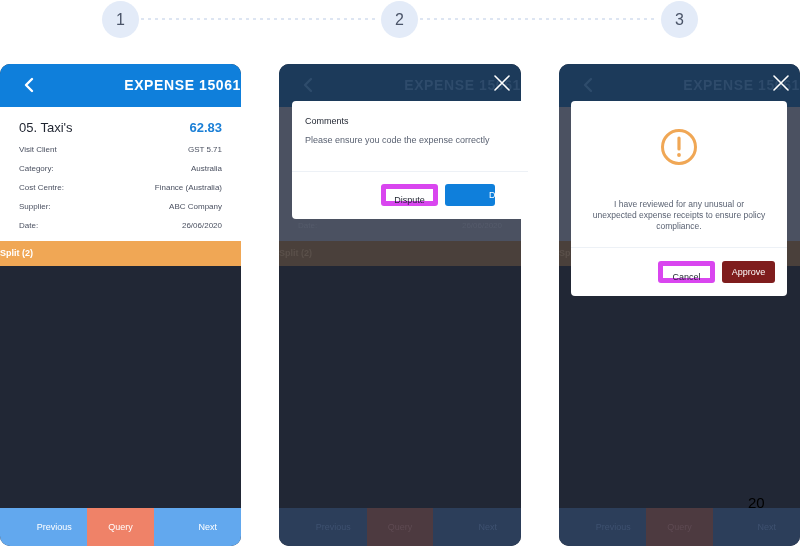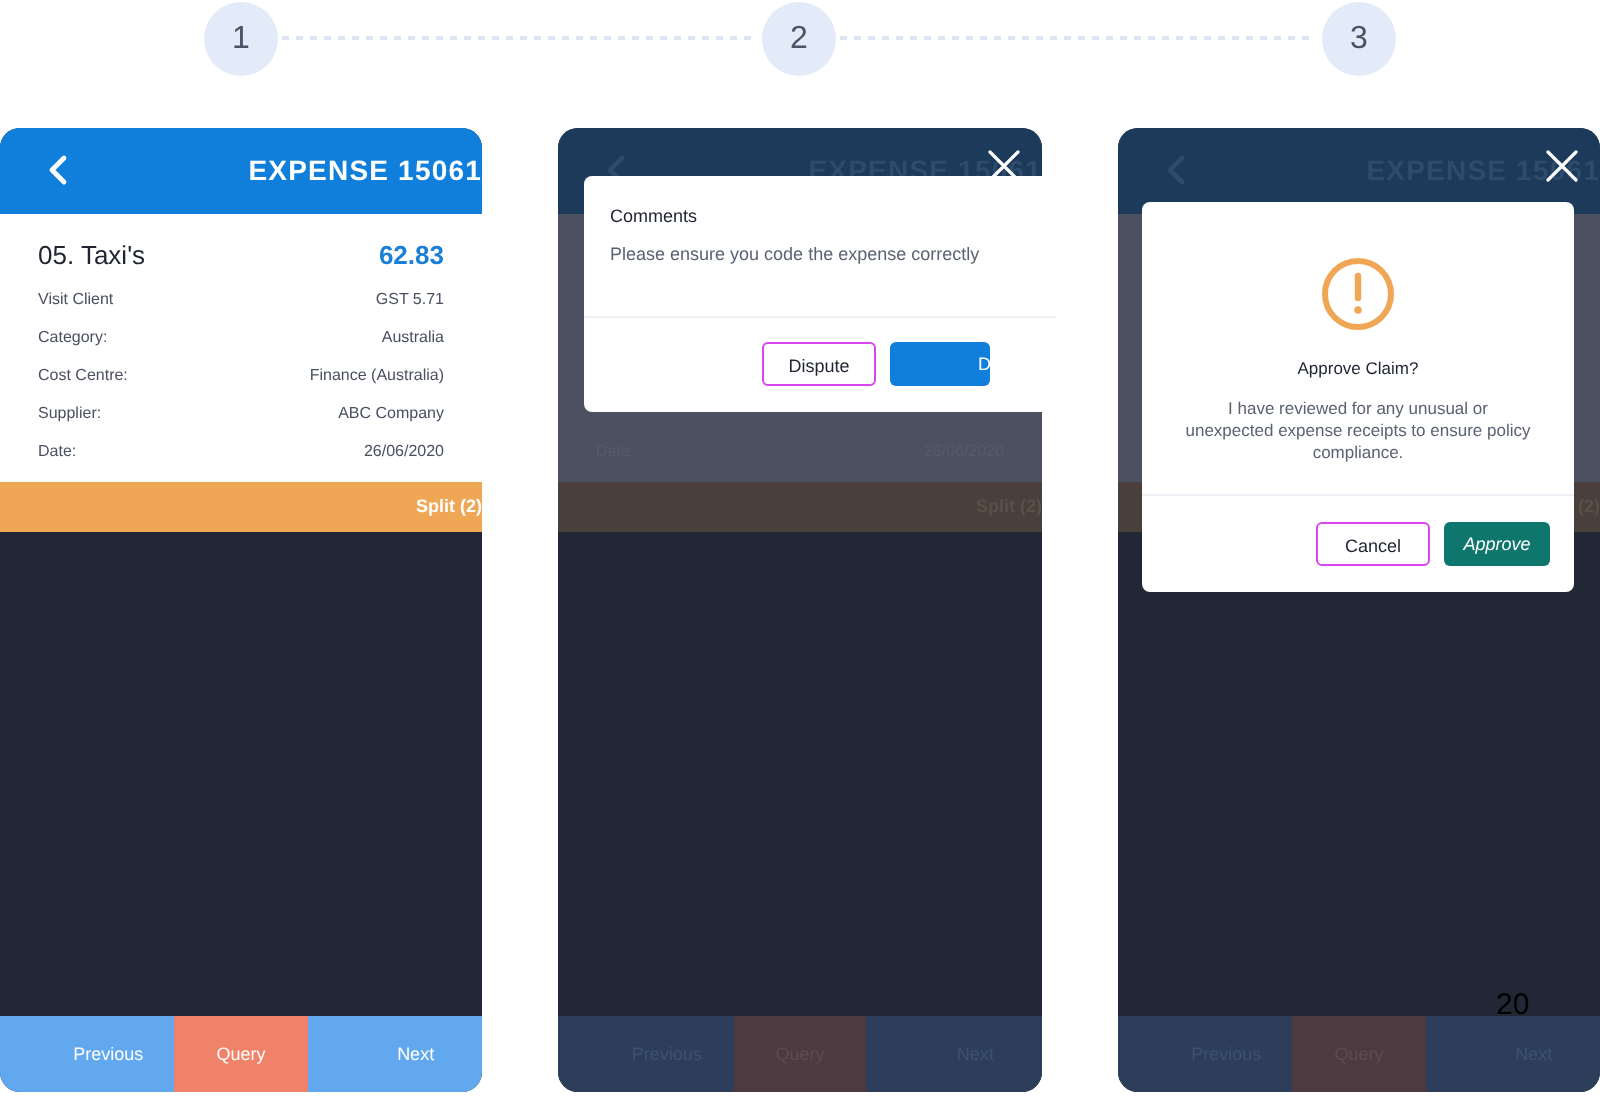--- a/index.html
+++ b/index.html
@@ -19,44 +19,44 @@
   .phone .back { position: absolute; left: 20px; top: 12px; width: 18px; height: 18px; }
   .phone .title { position: absolute; left: 0; right: 0; top: 0; line-height: 43px; text-align: right;
                   color: #ffffff; font-size: 14px; font-weight: bold; letter-spacing: 0.6px; }
   .phone .details { position: absolute; left: 0; right: 0; top: 43px; height: 134px; background: #ffffff; }
   .phone .item-name { position: absolute; left: 19px; top: 13px; font-size: 13px; color: #1f2430; }
   .phone .amount { position: absolute; right: 19px; top: 13px; font-size: 13px; color: #1a7fd6; font-weight: bold; }
   .phone .row { position: absolute; left: 19px; right: 19px; height: 14px; font-size: 8px; color: #4a5060; }
   .phone .row .lbl { position: absolute; left: 0; top: 0; }
   .phone .row .val { position: absolute; right: 0; top: 0; }
   .phone .split { position: absolute; left: 0; right: 0; top: 177px; height: 25px; background: #f0a755;
-                  color: #ffffff; font-size: 9px; font-weight: bold; text-align: right; line-height: 25px; }
+                  color: #ffffff; font-size: 9px; font-weight: bold; text-align: left; line-height: 25px; }
   .phone .nav { position: absolute; left: 0; right: 0; bottom: 0; height: 38px; display: flex; }
   .phone .nav div { flex: 1; text-align: center; line-height: 38px; color: #ffffff; font-size: 9px; }
   .phone .nav .prev, .phone .nav .next { background: #62a8ee; padding-left: 21px; }
   .phone .nav .query { background: #ef8268; }
 
   
   .dim .header { background: #1c3a5a; }
   .dim .title { color: #2e4b6b; }
   .dim .back path { stroke: #2e4b6b; }
   .dim .details { background: #4b5161; }
   .dim .item-name, .dim .amount, .dim .row { color: #555b6b; }
   .dim .split { background: #4a403b; color: #5a504a; }
   .dim .nav .prev, .dim .nav .next { background: #2c3e5a; color: #3e5170; }
   .dim .nav .query { background: #4d3a40; color: #5e4a52; }
   .close-x { position: absolute; right: 11px; top: 11px; width: 16px; height: 16px; }
 
   
   .modal { position: absolute; background: #ffffff; border-radius: 4px; }
   .modal .divider { position: absolute; left: 0; right: 0; height: 1px; background: #edf1f6; }
   .btn { position: absolute; height: 22px; border-radius: 3px; font-size: 9px; line-height: 22px; text-align: center; }
-  .btn-outline { background: #ffffff; border: 1px solid #d946ef; color: #1f2430; text-align: center; }
+  .btn-outline { background: #ffffff; border: 5px solid #d946ef; color: #1f2430; text-align: center; }
   .btn-blue { background: #0f7fdb; color: #ffffff; }
-  .btn-orange { background: #0f766e; color: #ffffff; font-style: italic; }
+  .btn-orange { background: #7f1d1d; color: #ffffff; }
 
   .m2-title { position: absolute; left: 13px; top: 15px; font-size: 9px; color: #1f2430; }
   .m2-text { position: absolute; left: 13px; top: 34px; width: 185px; font-size: 9px; line-height: 11px; color: #5a6272; }
 
   .m3-icon { position: absolute; left: 89px; top: 27px; width: 38px; height: 38px; }
   .m3-title { position: absolute; left: 0; right: 0; top: 78px; text-align: center; font-size: 8.5px; color: #1f2430; }
   .m3-text { position: absolute; left: 20px; right: 20px; top: 98px; text-align: center; font-size: 8.5px; line-height: 11px; color: #5a6272; }
 
   .page-num { position: absolute; left: 748px; top: 494px; font-size: 15px; color: #000000; }
 </style>
@@ -127,21 +127,21 @@
       </div>
   </div>
   <div class="split">Split (2)</div>
   <div class="nav">
     <div class="prev">Previous</div>
     <div class="query">Query</div>
     <div class="next">Next</div>
   </div>
 </div>
 
-<div class="modal" style="left:292px; top:88px; width:236px; height:118px;">
+<div class="modal" style="left:292px; top:101px; width:236px; height:118px;">
   <div class="m2-title">Comments</div>
   <div class="m2-text">Please ensure you code the expense correctly</div>
   <div class="divider" style="top:70px;"></div>
   <div class="btn btn-outline" style="left:89px; top:83px; width:57px;">Dispute</div>
   <div class="btn btn-blue" style="left:153px; top:83px; width:50px;padding-left:44px;">Done</div>
 </div>
 
 <div class="phone dim" style="left:559px; width:241px;">
   <div class="header">
     <svg class="back" viewBox="0 0 18 18">
@@ -160,20 +160,19 @@
     <div class="next">Next</div>
   </div>
 </div>
 
 <div class="modal" style="left:571px; top:101px; width:216px; height:195px;">
   <svg class="m3-icon" viewBox="0 0 38 38">
     <circle cx="19" cy="19" r="16.5" fill="none" stroke="#f0a755" stroke-width="3"></circle>
     <line x1="19" y1="10" x2="19" y2="21" stroke="#f0a755" stroke-width="3.2" stroke-linecap="round"></line>
     <circle cx="19" cy="27" r="1.9" fill="#f0a755"></circle>
   </svg>
-  <div class="m3-title">Approve Claim?</div>
   <div class="m3-text">I have reviewed for any unusual or unexpected expense receipts to ensure policy compliance.</div>
   <div class="divider" style="top:146px;"></div>
   <div class="btn btn-outline" style="left:87px; top:160px; width:57px;">Cancel</div>
   <div class="btn btn-orange" style="left:151px; top:160px; width:53px;">Approve</div>
 </div>
 
 <div class="page-num">20</div>
 
 </body></html>

